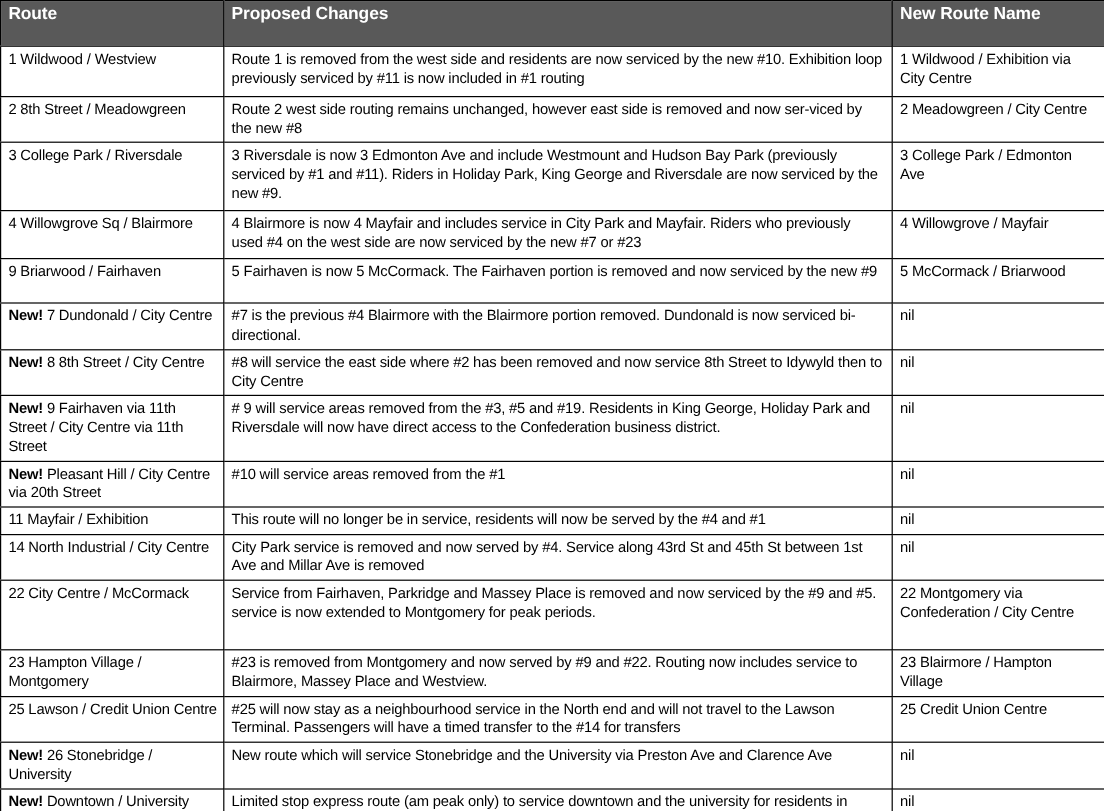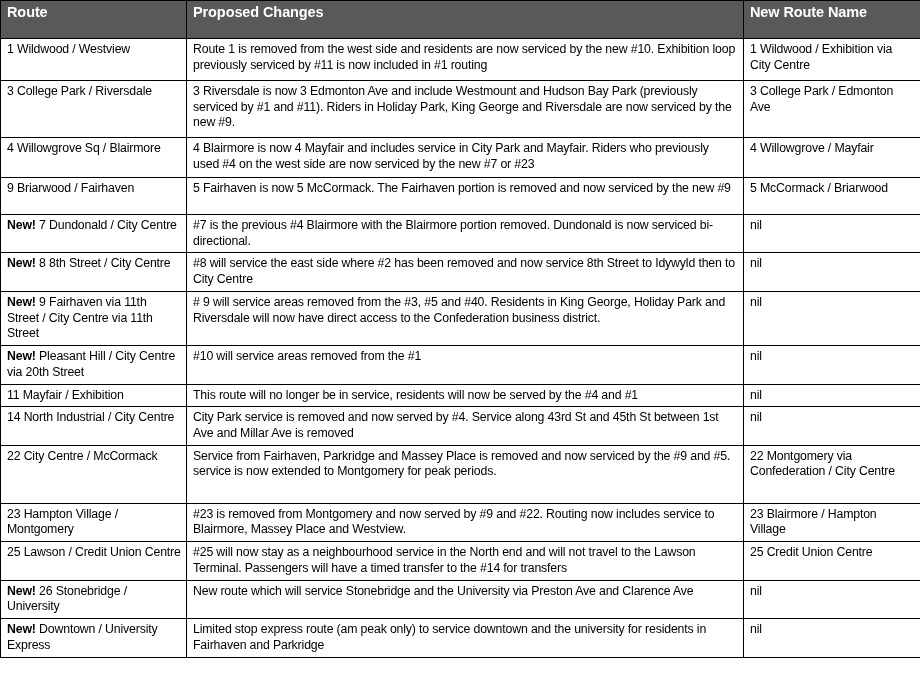--- a/index.html
+++ b/index.html
@@ -80,20 +80,25 @@
         <th>Proposed Changes</th>
         <th>New Route Name</th>
       </tr>
     </thead>
     <tbody id="table-body">
         <tr style="height: 42px;">
           <td class="route-cell"><span>1 Wildwood / Westview</span></td>
           <td class="change-cell">Route 1 is removed from the west side and residents are now serviced by the new #10.  Exhibition loop previously serviced by #11 is now included in #1 routing</td>
           <td class="newname-cell">1 Wildwood / Exhibition via City Centre</td>
         </tr>
+        <tr style="height: 38px;">
+          <td class="route-cell"><span>2 8th Street / Meadowgreen</span></td>
+          <td class="change-cell">Route 2 west side routing remains unchanged, however east side is removed and now ser-viced by the new #8</td>
+          <td class="newname-cell">2 Meadowgreen / City Centre</td>
+        </tr>
         <tr style="height: 57px;">
           <td class="route-cell"><span>3 College Park / Riversdale</span></td>
           <td class="change-cell">3 Riversdale is now 3 Edmonton Ave and include Westmount and Hudson Bay Park (previously serviced by #1 and #11). Riders in Holiday Park, King George and Riversdale are now serviced by the new #9.</td>
           <td class="newname-cell">3 College Park / Edmonton Ave</td>
         </tr>
         <tr style="height: 40px;">
           <td class="route-cell"><span>4 Willowgrove Sq / Blairmore</span></td>
           <td class="change-cell">4 Blairmore is now 4 Mayfair and includes service in City Park and Mayfair.  Riders who previously used #4 on the west side are now serviced by the new #7 or #23</td>
           <td class="newname-cell">4 Willowgrove / Mayfair</td>
         </tr>
@@ -107,21 +112,21 @@
           <td class="change-cell">#7 is the previous #4 Blairmore with the Blairmore portion removed.  Dundonald is now serviced bi-directional.</td>
           <td class="newname-cell">nil</td>
         </tr>
         <tr style="height: 37px;">
           <td class="route-cell"><span class="newtag">New!</span> <span>8 8th Street / City Centre</span></td>
           <td class="change-cell">#8 will service the east side where #2 has been removed and now service 8th Street to Idywyld then to City Centre</td>
           <td class="newname-cell">nil</td>
         </tr>
         <tr style="height: 53px;">
           <td class="route-cell"><span class="newtag">New!</span> <span>9 Fairhaven via 11th Street / City Centre via 11th Street</span></td>
-          <td class="change-cell"># 9 will service areas removed from the #3, #5 and #40.  Residents in King George, Holiday Park and Riversdale will now have direct access to the Confederation business district.</td>
+          <td class="change-cell"># 9 will service areas removed from the #3, #5 and #19.  Residents in King George, Holiday Park and Riversdale will now have direct access to the Confederation business district.</td>
           <td class="newname-cell">nil</td>
         </tr>
         <tr style="height: 38px;">
           <td class="route-cell"><span class="newtag">New!</span> <span>Pleasant Hill / City  Centre via 20th Street</span></td>
           <td class="change-cell">#10 will service areas removed from the #1</td>
           <td class="newname-cell">nil</td>
         </tr>
         <tr style="height: 21px;">
           <td class="route-cell"><span>11 Mayfair / Exhibition</span></td>
           <td class="change-cell">This route will no longer be in service, residents will now be served by the #4 and #1</td>

